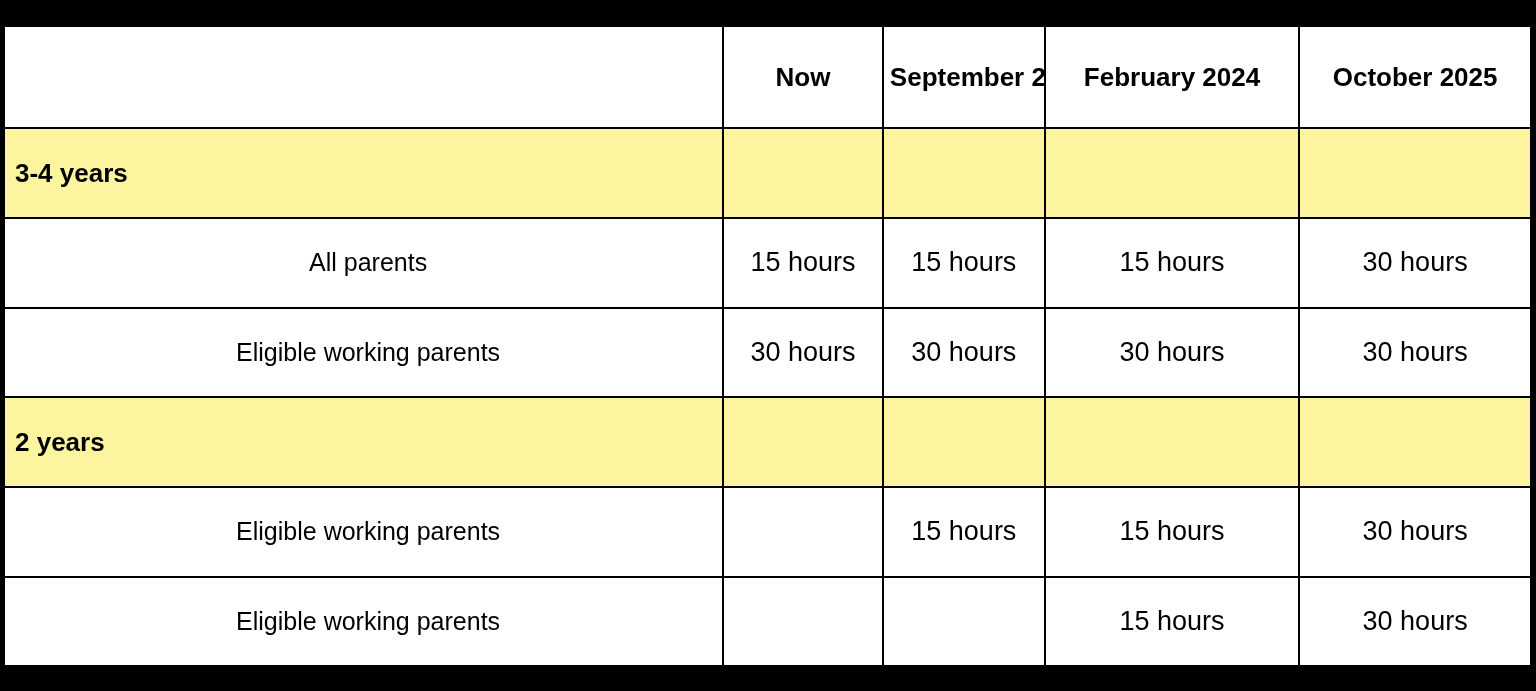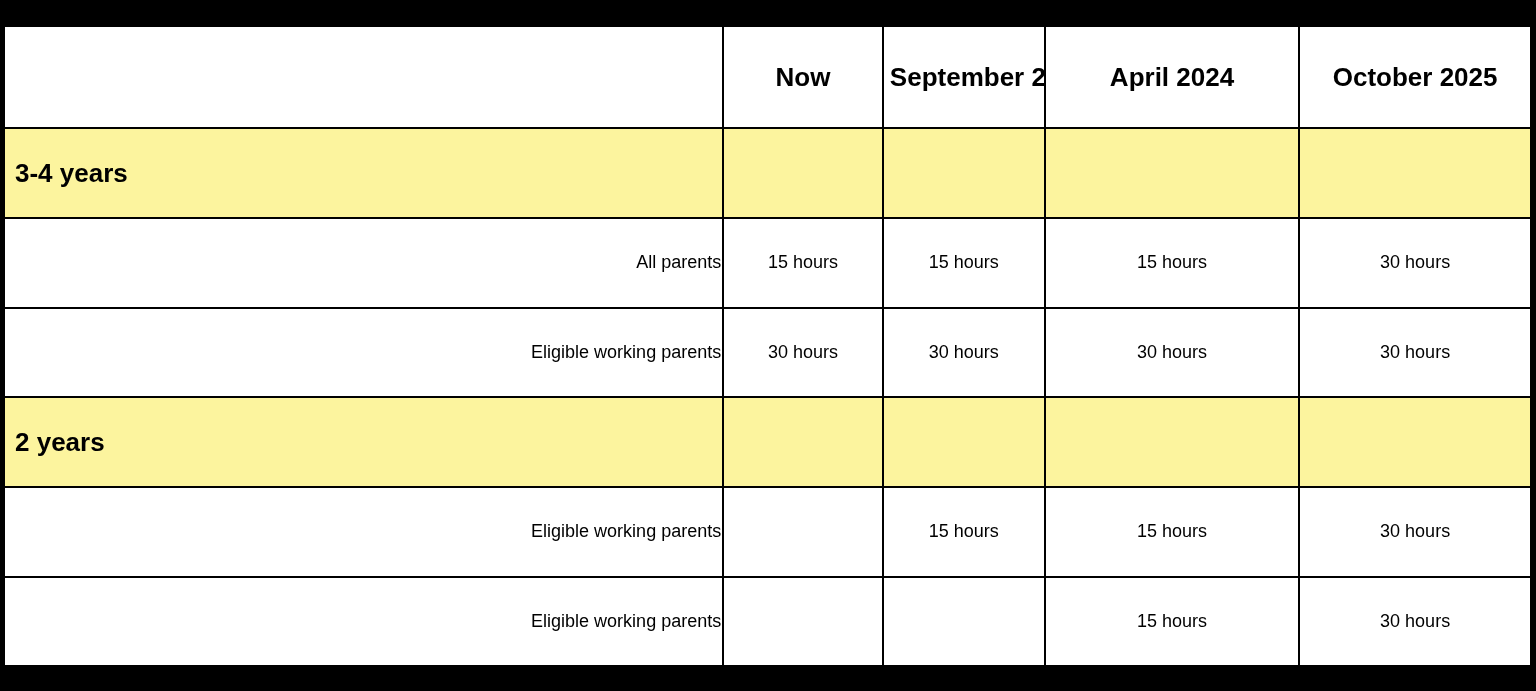--- a/index.html
+++ b/index.html
@@ -39,28 +39,28 @@
   tr.header-row { height: 79px; }
   tr.section-row, tr.data-row { height: 69px; margin-top: 48px; }
   th.col-header {
     font-size: 26px;
     font-weight: bold;
     text-align: center;
     padding: 0 6px;
     white-space: nowrap;
   }
   td.label-cell {
-    text-align: right;
+    text-align: center;
     padding-left: 10px;
-    font-size: 18px;
+    font-size: 25px;
     white-space: nowrap;
   }
   td.value-cell {
     text-align: center;
-    font-size: 18px;
+    font-size: 27px;
     white-space: nowrap;
   }
   tr.section-row td {
     background: #FCF49E;
   }
   td.section-label {
     font-weight: bold;
     font-size: 26px;
     text-align: left;
     padding-left: 10px;
@@ -78,21 +78,21 @@
       <col style="width:10.6%">
       <col style="width:16.65%">
       <col style="width:15.2%">
     </colgroup>
 
     <tbody>
         <tr class="header-row">
       <th class="col-header"></th>
       <th class="col-header">Now</th>
       <th class="col-header">September 2024</th>
-      <th class="col-header">April 2024</th>
+      <th class="col-header">February 2024</th>
       <th class="col-header">October 2025</th>
     </tr>
 
     <tr class="section-row">
       <td class="section-label">3-4 years</td>
       <td class="value-cell"></td>
       <td class="value-cell"></td>
       <td class="value-cell"></td>
       <td class="value-cell"></td>
     </tr>

